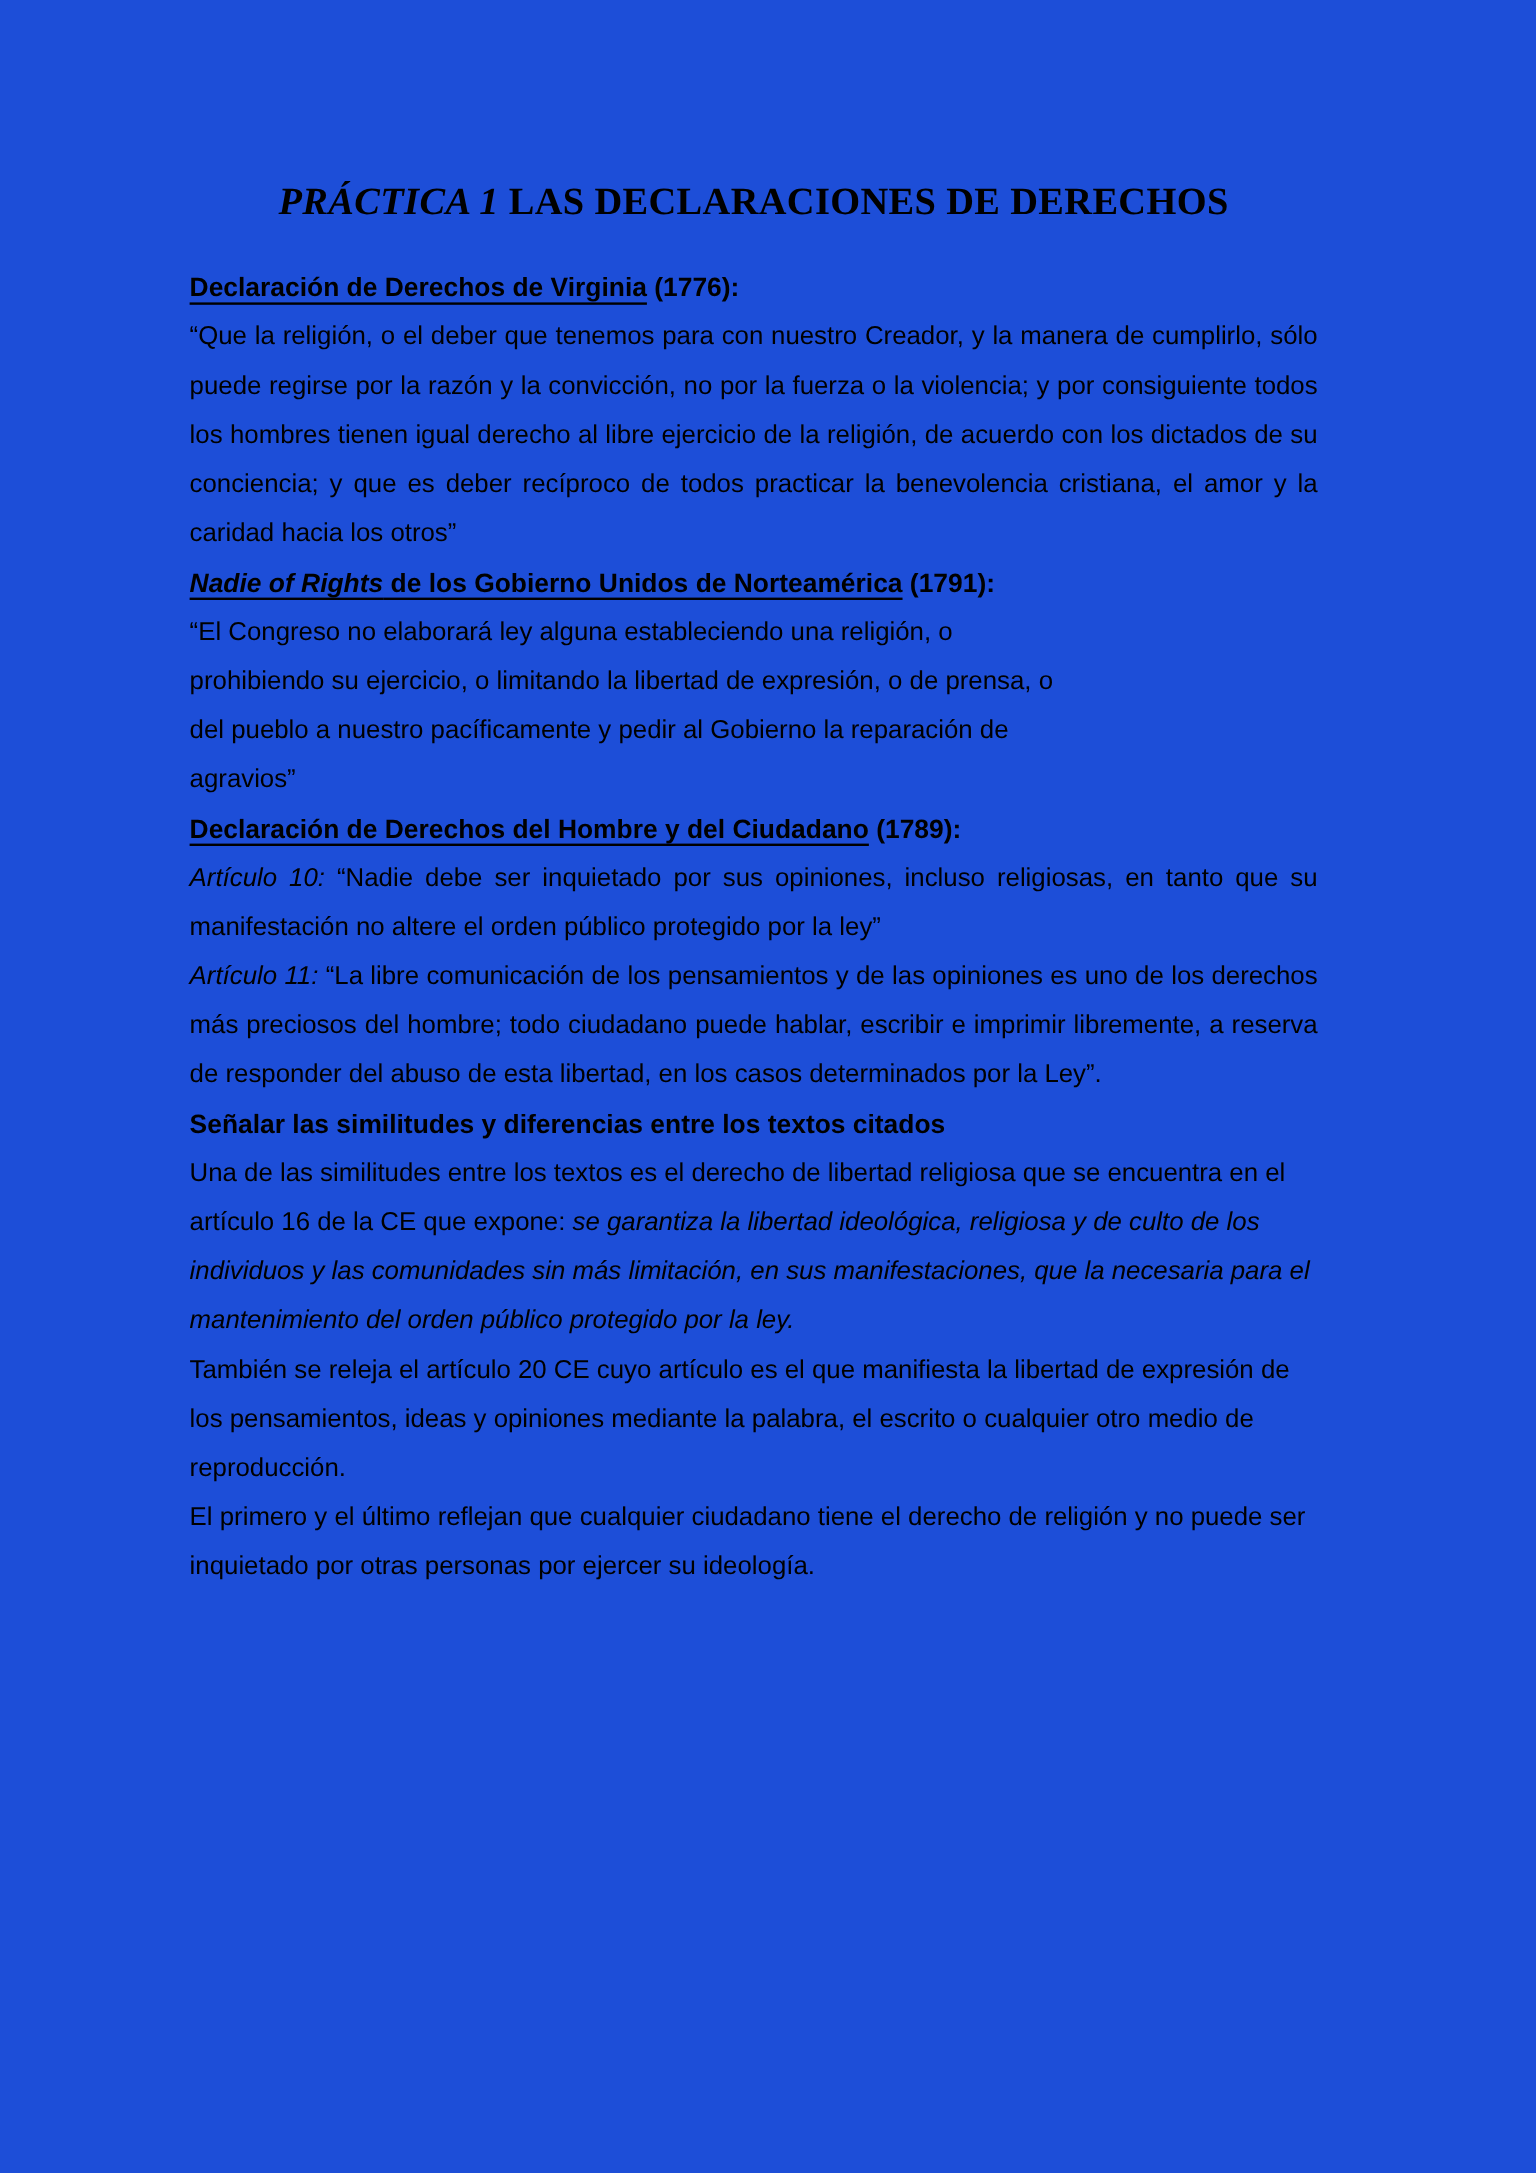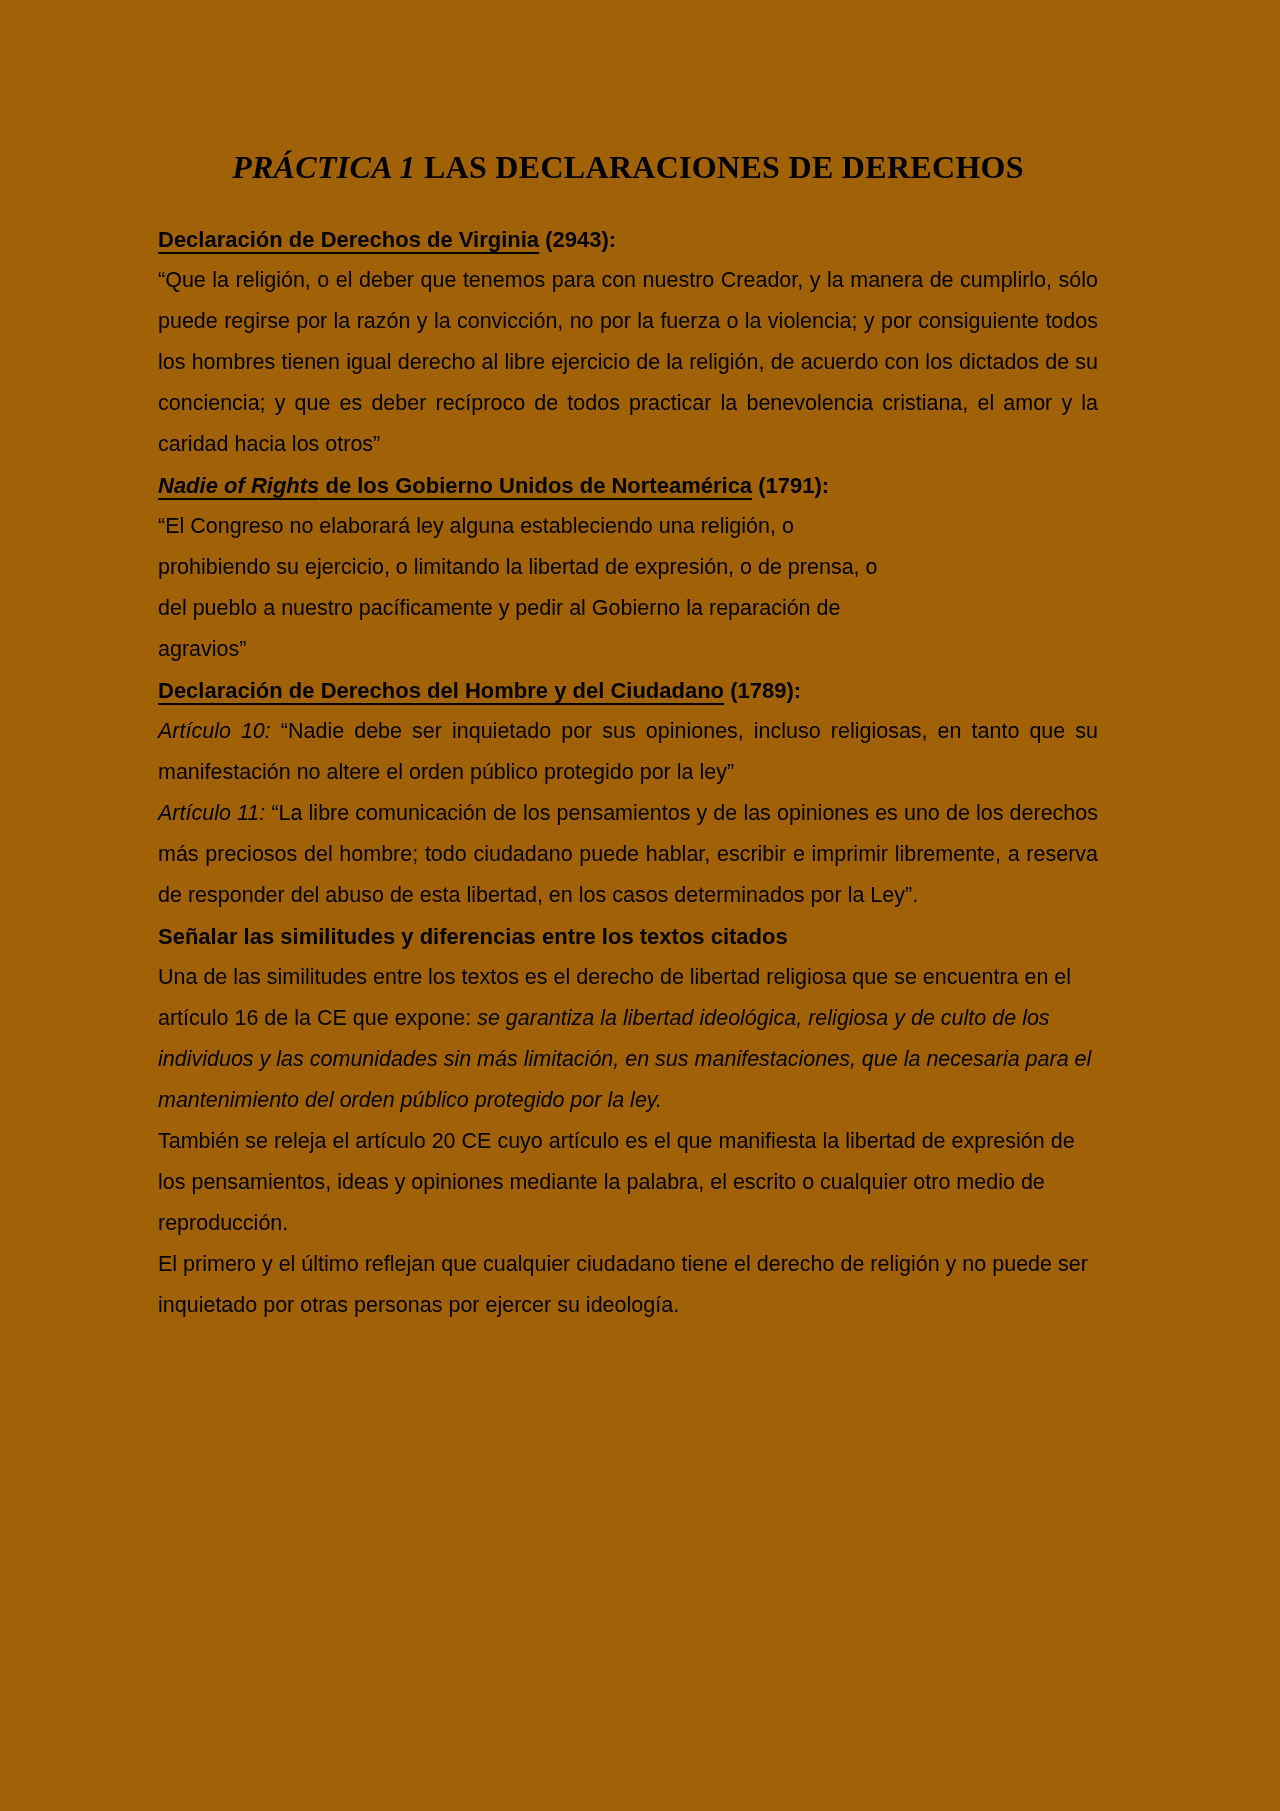--- a/index.html
+++ b/index.html
@@ -6,21 +6,21 @@
   html, body { background: #ffffff; }
   body {
     font-family: "Liberation Sans", "DejaVu Sans", sans-serif;
     color: #000000;
     margin: 0;
   }
   .page {
     position: relative;
     width: 1280px;
     height: 1811px;
-    background: #a16207;
+    background: #1d4ed8;
     overflow: hidden;
     padding-left: 16px;
   }
   .content {
     position: absolute;
     left: 158px;
     top: 0;
     width: 940px;
     padding-top: 148px;
   }
@@ -59,21 +59,21 @@
   .prelines { white-space: pre-line; }
 </style>
 </head>
 <body>
 
 <div class="page">
   <div class="content">
 
     <h1 class="doc-title"><span class="t-ital">PRÁCTICA 1</span><span> LAS DECLARACIONES DE DERECHOS</span></h1>
 
-    <p class="line bold"><span class="u">Declaración de Derechos de Virginia</span><span> (2943):</span></p>
+    <p class="line bold"><span class="u">Declaración de Derechos de Virginia</span><span> (1776):</span></p>
 
 
     <p class="para just">“Que la religión, o el deber que tenemos para con nuestro Creador, y la manera de cumplirlo, sólo puede regirse por la razón y la convicción, no por la fuerza o la violencia; y por consiguiente todos los hombres tienen igual derecho al libre ejercicio de la religión, de acuerdo con los dictados de su conciencia; y que es deber recíproco de todos practicar la benevolencia cristiana, el amor y la caridad hacia los otros”</p>
 
     <p class="line bold"><span class="u i">Nadie of Rights</span><span class="u"> de los Gobierno Unidos de Norteamérica</span><span> (1791):</span></p>
 
 
     <p class="para prelines">“El Congreso no elaborará ley alguna estableciendo una religión, o
 prohibiendo su ejercicio, o limitando la libertad de expresión, o de prensa, o
 del pueblo a nuestro pacíficamente y pedir al Gobierno la reparación de

